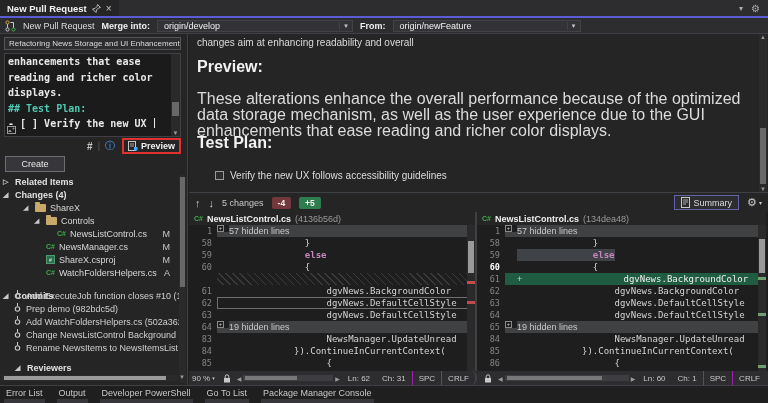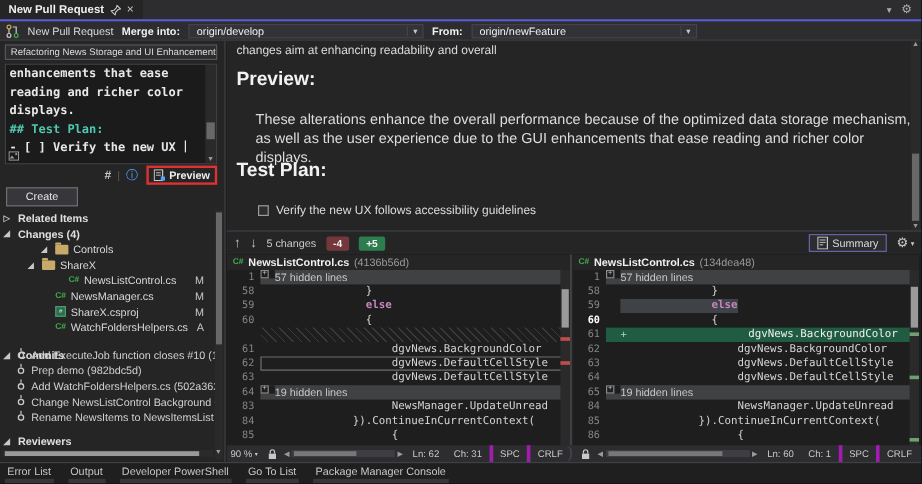--- a/index.html
+++ b/index.html
@@ -57,32 +57,32 @@
   .trow .texp{ font-size:7px; color:#C8C8C8; width:8px; flex:none; }
   .trow .tstatus{ margin-left:auto; padding-right:10px; color:#C8C8C8; }
   .ic-folder,.ic-cs,.ic-csproj{ display:none; flex:none; }
   .t-folder .ic-folder{ display:inline-block; width:11px; height:8px; background:#C8A96A; border-radius:1px; position:relative; }
   .t-folder .ic-folder::before{ content:""; position:absolute; left:0; top:-2px; width:5px; height:2px; background:#C8A96A; border-radius:1px 1px 0 0; }
   .t-cs .ic-cs{ display:inline; font-size:7px; font-weight:bold; color:#3FAB4A; }
   .t-csproj .ic-csproj{ display:inline-block; width:9px; height:9px; background:#2E6B4F; border:1px solid #4E9B6F; color:#CFEFDD; font-size:5px; line-height:8px; text-align:center; }
   .commits{ position:absolute; left:0; top:255px; width:180px; }
   .crow-commit{ height:13px; display:flex; align-items:center; gap:5px; padding-left:14px; font-size:9px; color:#D0D0D0; white-space:nowrap; overflow:hidden; }
   .commit-icon{ flex:none; }
-  .reviewers-row{ position:absolute; left:0; top:327px; }
+  .reviewers-row{ position:absolute; left:12px; top:327px; }
   .lp-hscroll{ position:absolute; left:2px; top:341px; width:176px; height:6px; background:#2A2A2B; }
   .lp-hthumb{ position:absolute; left:2px; top:1px; width:162px; height:4px; background:#9A9A9A; }
   .lp-vscroll{ position:absolute; right:1px; top:141px; width:7px; height:208px; background:#2A2A2B; }
   .lp-vthumb{ position:absolute; left:1px; top:2px; width:5px; height:110px; background:#686868; }
   .lp-vdown{ position:absolute; right:0px; top:340px; width:8px; font-size:6px; color:#999; }
 
   
   .details{ position:absolute; left:189px; top:34px; width:579px; height:158px; background:#252526; overflow:hidden; }
   .intro-line{ position:absolute; left:8px; top:3px; font-size:10px; color:#DCDCDC; }
   .impact-h{ position:absolute; left:8px; top:24px; font-size:16px; font-weight:bold; color:#F2F2F2; }
-  .impact-p{ position:absolute; left:8px; top:57px; width:548px; font-size:12px; line-height:16px; color:#DCDCDC;margin-left:16px; }
+  .impact-p{ position:absolute; left:8px; top:57px; width:548px; font-size:16px; line-height:16px; color:#DCDCDC; }
   .testplan-h{ position:absolute; left:8px; top:100px; font-size:16px; font-weight:bold; color:#F2F2F2; }
   .cb-row{ position:absolute; left:26px; top:136px; display:flex; align-items:center; gap:6px; }
   .cb-box{ width:9px; height:9px; background:#2D2D30; border:1px solid #9B9B9B; }
   .cb-label{ font-size:10px; color:#DCDCDC; }
   .det-vscroll{ position:absolute; right:1px; top:0; width:8px; height:158px; background:#2A2A2B; }
   .det-up{ position:absolute; top:0; left:0; width:8px; font-size:6px; color:#999; text-align:center; }
   .det-down{ position:absolute; bottom:0; left:0; width:8px; font-size:6px; color:#999; text-align:center; }
   .det-thumb{ position:absolute; left:1px; top:94px; width:6px; height:56px; background:#686868; }
 
   
@@ -135,21 +135,21 @@
   .sb{ display:flex; align-items:center;border-radius:6px; }
   .sb-left{ width:288px; border-right:2px solid #3F3F46; padding-left:3px; }
   .sb-right{ width:289px; padding-left:3px; }
   .sb .zoom{ font-size:8px; } .sb .zdd{ font-size:5px; margin:0 4px 0 2px; }
   .lock-icon{ width:8px; height:9px; margin:0 4px; flex:none; }
   .hs-arrow{ font-size:6px; color:#9A9A9A; padding:0 2px; }
   .hs-track{ height:6px; background:#3E3E42; position:relative; flex:1; max-width:150px; }
   .hs-thumb{ position:absolute; top:1px; height:4px; background:#787878; }
   .sb-cells{ margin-left:auto; display:flex; align-items:stretch; height:100%; }
   .sb-cell{ display:flex; align-items:center; padding:0 6px; }
-  .sb-cell.bord{ border-left:3px solid #a21caf; }
+  .sb-cell.bord{ border-left:1px solid #a21caf; }
 
   
   .bottom-tabs{ position:absolute; left:0; top:385px; width:768px; height:18px; background:#1F1F1F; border-top:1px solid #3F3F46; display:flex; gap:16px; padding:2px 6px 0 6px; }
   .btab{ position:relative; font-size:9px; color:#C8C8C8; padding-bottom:5px; white-space:nowrap; }
   .btab::after{ content:""; position:absolute; left:-2px; right:-2px; bottom:0; height:4px; background:#37373B; }
 
   svg{ display:block; }
 </style>
 </head>
 <body>
@@ -245,33 +245,33 @@
       <div class="sec-row">
         <span class="exp-glyph">▷</span>
         <span>Related Items</span>
       </div>
       <div class="sec-row">
         <span class="exp-glyph">◢</span>
         <span>Changes (4)</span>
       </div>
       <div class="tree">
 
+          <div class="trow t-folder" style="padding-left: 23px;">
+            <span class="texp">◢</span>
+            <span class="ic-folder"></span>
+
+            <span class="tlabel">ShareX</span>
+            <span class="tstatus"></span>
+          </div>
+
           <div class="trow t-folder" style="padding-left: 34px;">
             <span class="texp">◢</span>
             <span class="ic-folder"></span>
 
             <span class="tlabel">Controls</span>
-            <span class="tstatus"></span>
-          </div>
-
-          <div class="trow t-folder" style="padding-left: 23px;">
-            <span class="texp">◢</span>
-            <span class="ic-folder"></span>
-
-            <span class="tlabel">ShareX</span>
             <span class="tstatus"></span>
           </div>
 
           <div class="trow t-cs" style="padding-left: 45px;">
             <span class="texp"></span>
 
             <span class="ic-cs">C#</span>
 
             <span class="tlabel">NewsListControl.cs</span>
             <span class="tstatus">M</span>

